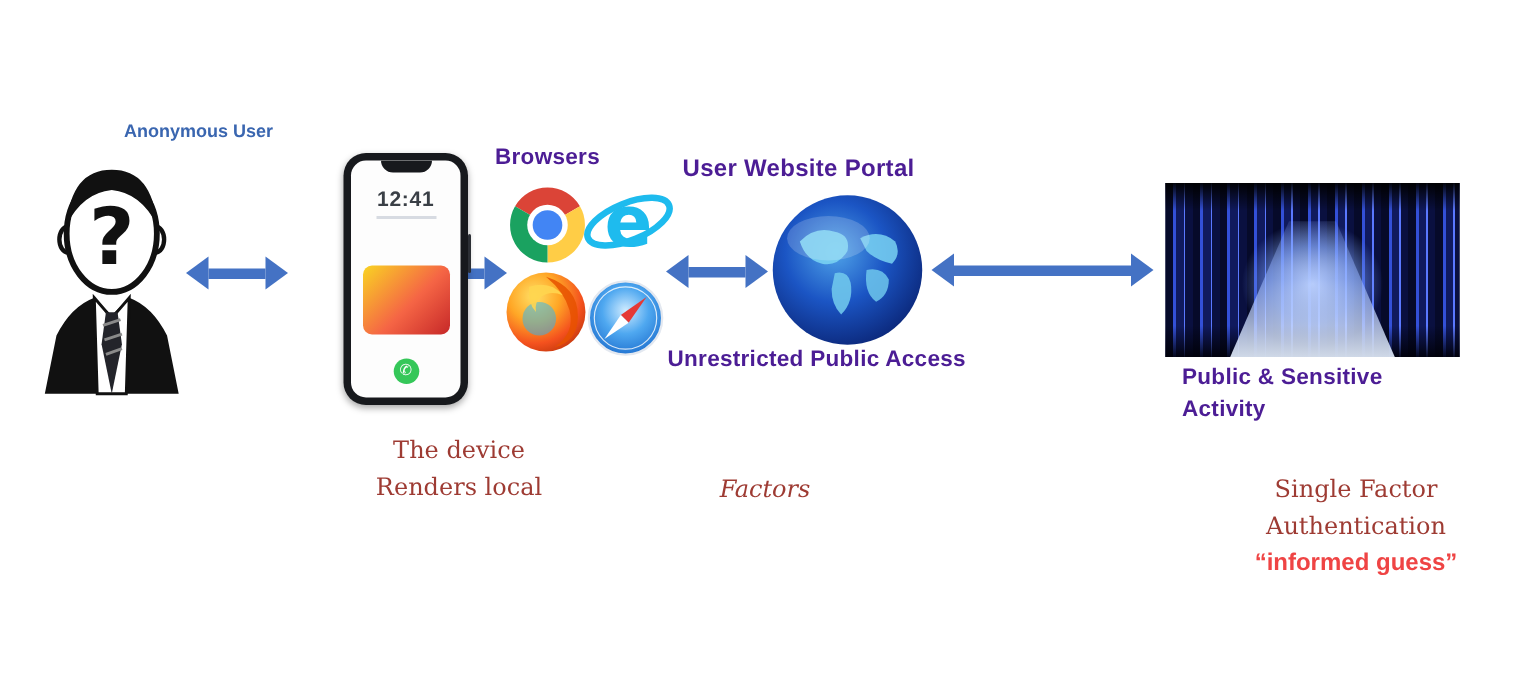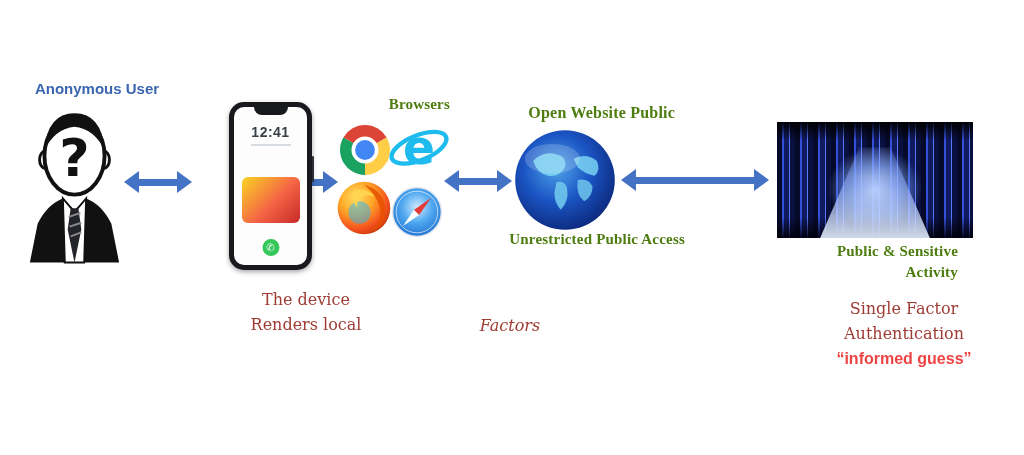--- a/index.html
+++ b/index.html
@@ -3,38 +3,38 @@
 <meta charset="utf-8">
 <title>Diagram</title>
 <style>
   html,body{margin:0;padding:0;background:#fff;}
   .canvas{
     position:relative; width:1024px; height:455px; background:#ffffff;
     font-family:"Liberation Sans", sans-serif; overflow:hidden;
   }
   
   .heading{
-    position:absolute; font-family:Liberation Serif, serif; font-weight:bold;
-    color:#4d7c0f; text-align:right; font-size:15px; letter-spacing:.2px;
-  }
-  .anon-label{left:12px; top:80px; width:170px; text-align:center; color:#3A66B0;
-    font-family:"Liberation Sans", sans-serif; font-size:15px; font-weight:bold; position:absolute;}
+    position:absolute; font-family:Liberation Sans, sans-serif; font-weight:bold;
+    color:#4c1d95; text-align:left; font-size:15px; letter-spacing:.2px;
+  }
+  .anon-label{left:12px; top:80px; width:170px; text-align:right; color:#3A66B0;
+    font-family:"Liberation Sans", sans-serif; font-size:12px; font-weight:bold; position:absolute;}
   .browsers-label{left:330px; top:96px; width:120px;}
   .portal-label{left:455px; top:104px; width:220px; font-size:16px;}
   .unrestricted-label{left:445px; top:231px; width:240px;}
   .corporate-label{left:803px; top:97px; width:140px;}
   .public-label{left:788px; top:241px; width:170px; line-height:1.4;}
   
   .note{
     position:absolute; font-family:"DejaVu Serif", serif; font-size:16px;
     color:#9E3B33; line-height:1.55; text-align:center;
   }
   .note-device{left:222px; top:288px; width:168px;}
   .note-factors{left:450px; top:314px; width:120px; font-style:italic; text-align:center;}
-  .note-auth{left:788px; top:297px; width:232px;}
+  .note-auth{left:788px; top:314px; width:232px;}
   .alert{color:#ef4444; font-weight:bold; font-family:"Liberation Sans", sans-serif;}
   
   .dbl-arrow{position:absolute; display:flex; align-items:center; height:22px;}
   .dbl-arrow .ah{width:0; height:0; border-top:11px solid transparent; border-bottom:11px solid transparent;}
   .dbl-arrow .ah.l{border-right:15px solid #4472C4;}
   .dbl-arrow .ah.r{border-left:15px solid #4472C4;}
   .dbl-arrow .bar{flex:1; height:7px; background:#4472C4;}
   .arrow1{left:124px; top:171px; width:68px;}
   .arrow2{left:286px; top:171px; width:52px;}
   .arrow3{left:444px; top:170px; width:68px;}
@@ -178,21 +178,21 @@
           <stop offset="100%" stop-color="#1464C8"></stop>
         </radialGradient>
       </defs>
       <circle cx="50" cy="50" r="47" fill="url(#sfg)" stroke="#E3E8F0" stroke-width="3"></circle>
       <circle cx="50" cy="50" r="40" fill="none" stroke="#ffffff" stroke-width="1.5" opacity="0.8"></circle>
       <polygon points="77,23 44,46 54,56" fill="#E53935"></polygon>
       <polygon points="23,77 44,46 54,56" fill="#ffffff"></polygon>
     </svg>
   </div>
 
-  <div class="heading portal-label">Open Website Public</div>
+  <div class="heading portal-label">User Website Portal</div>
 
   <svg class="globe" viewBox="0 0 100 100" aria-hidden="true">
     <defs>
       <radialGradient id="ocean" cx="42%" cy="38%" r="75%">
         <stop offset="0%" stop-color="#4FA3E8"></stop>
         <stop offset="45%" stop-color="#1B55C4"></stop>
         <stop offset="100%" stop-color="#071B66"></stop>
       </radialGradient>
     </defs>
     <circle cx="50" cy="50" r="47" fill="url(#ocean)"></circle>

